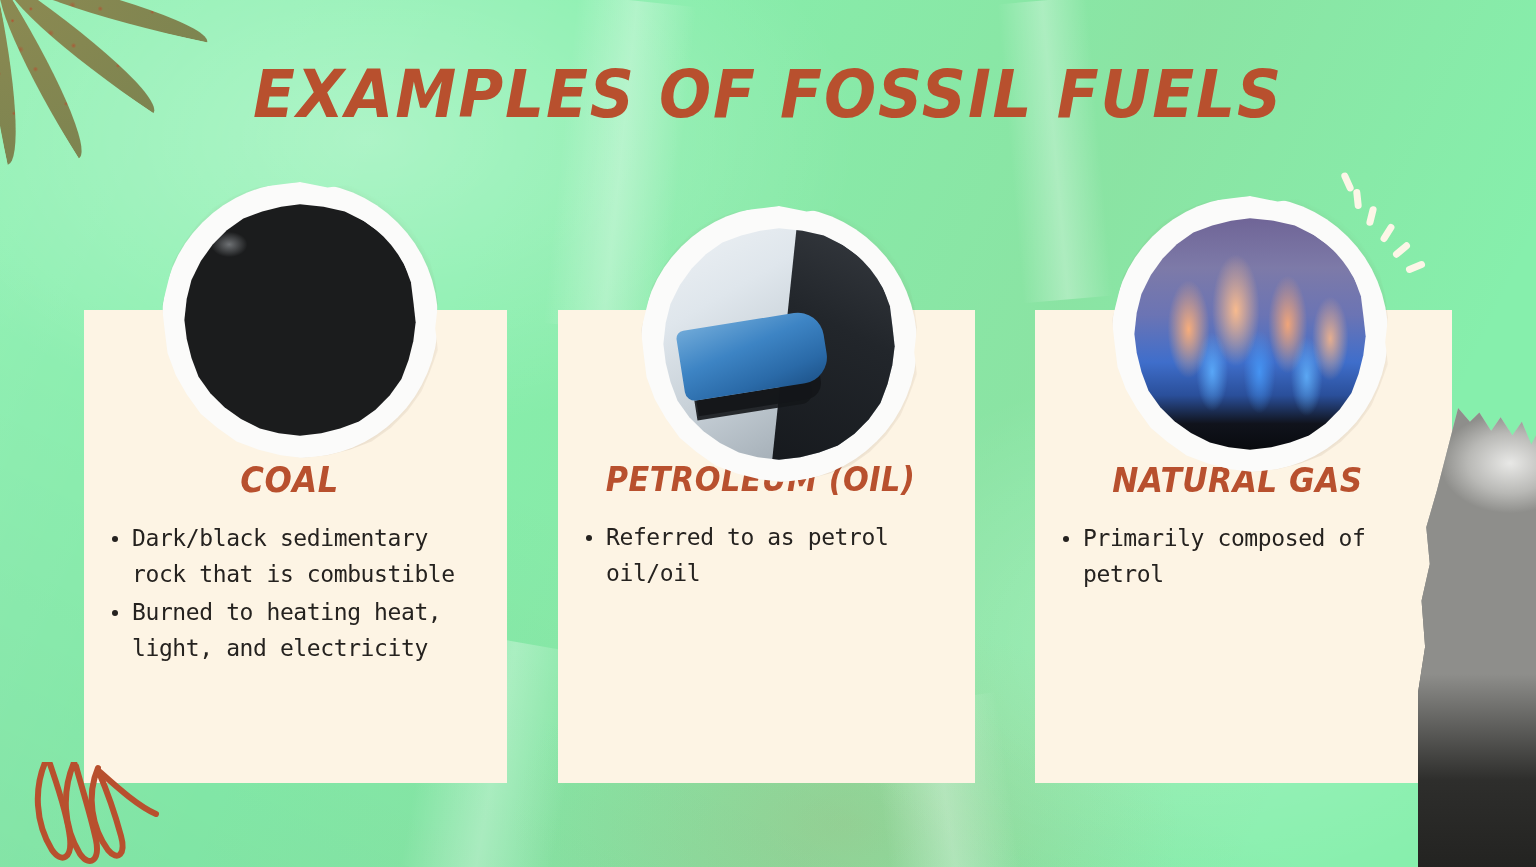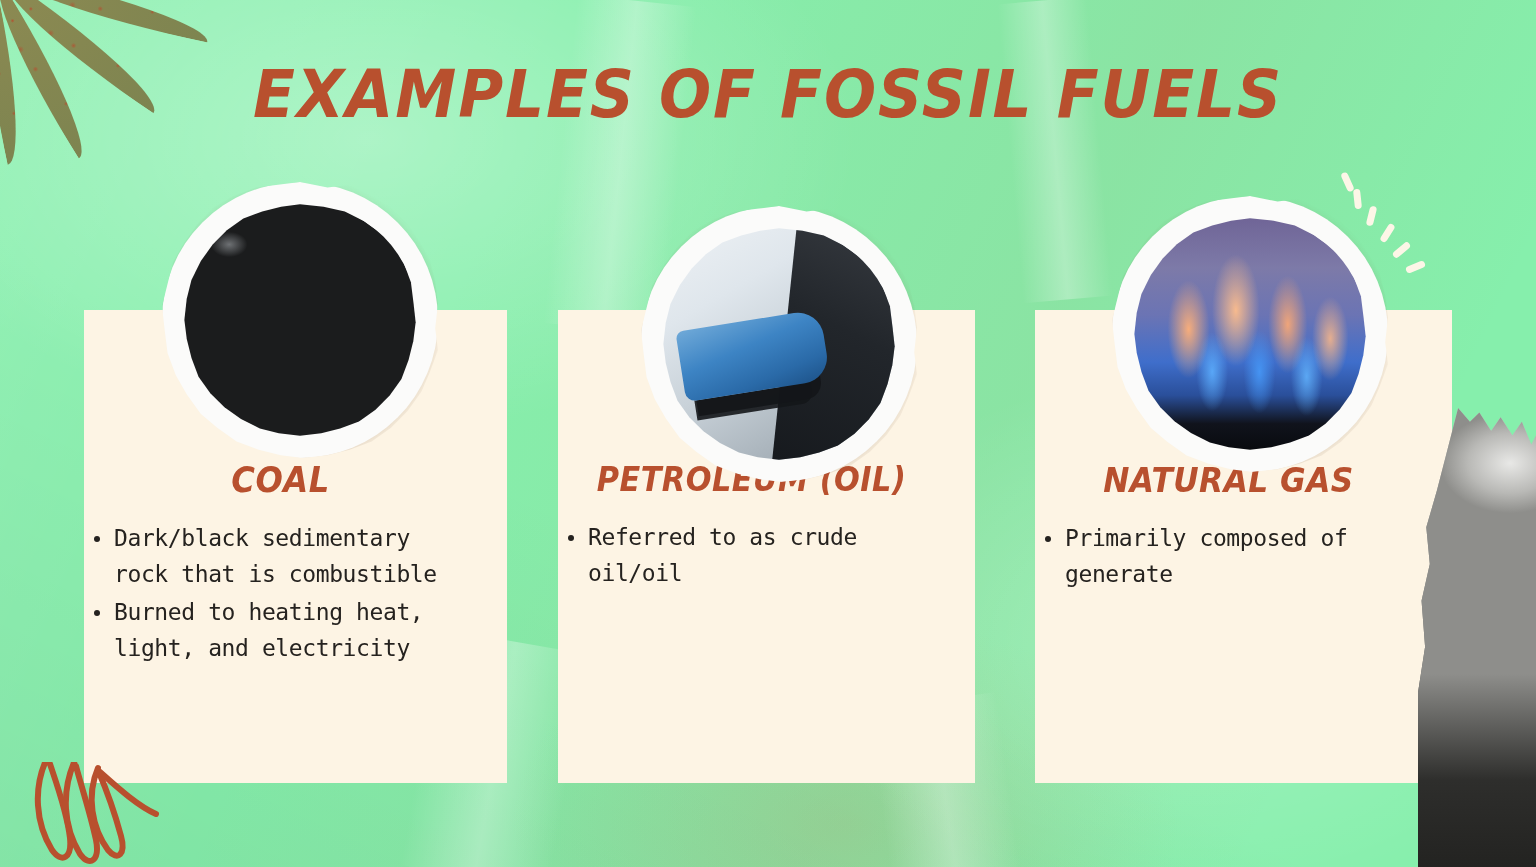--- a/index.html
+++ b/index.html
@@ -61,21 +61,21 @@
     background:#fdf4e4;
     box-shadow:0 0 0 0 rgba(0,0,0,0);
   }
   #card-coal   { left:84px;   width:423px; }
   #card-oil    { left:558px;  width:417px; }
   #card-gas    { left:1035px; width:417px; }
 
   .card-body {
     position:absolute;
     left:0; right:16px; top:150px;
-    padding:0 22px 0 8px;
+    padding:0 22px 0 26px;
   }
 
   .card-heading {
     text-align:center;
     font-family:"DejaVu Sans", sans-serif;
     font-style:italic;
     font-weight:bold;
     font-size:35px;
     letter-spacing:.5px;
     color:#b8502e;
@@ -274,30 +274,30 @@
         <li>Dark/black sedimentary rock that is combustible</li>
         <li>Burned to heating heat, light, and electricity</li>
       </ul>
     </div>
   </div>
 
   <div class="card" id="card-oil">
     <div class="card-body">
       <div class="card-heading">PETROLEUM (OIL)</div>
       <ul class="bullets">
-        <li>Referred to as crude oil/oil</li>
+        <li>Referred to as petrol oil/oil</li>
       </ul>
     </div>
   </div>
 
   <div class="card" id="card-gas">
     <div class="card-body">
       <div class="card-heading">NATURAL GAS</div>
       <ul class="bullets">
-        <li>Primarily composed of generate</li>
+        <li>Primarily composed of petrol</li>
       </ul>
     </div>
   </div>
 
   <div class="photo" id="photo-coal">
     <div class="torn"></div>
     <div class="img img-coal"></div>
   </div>
 
   <div class="photo" id="photo-oil">

